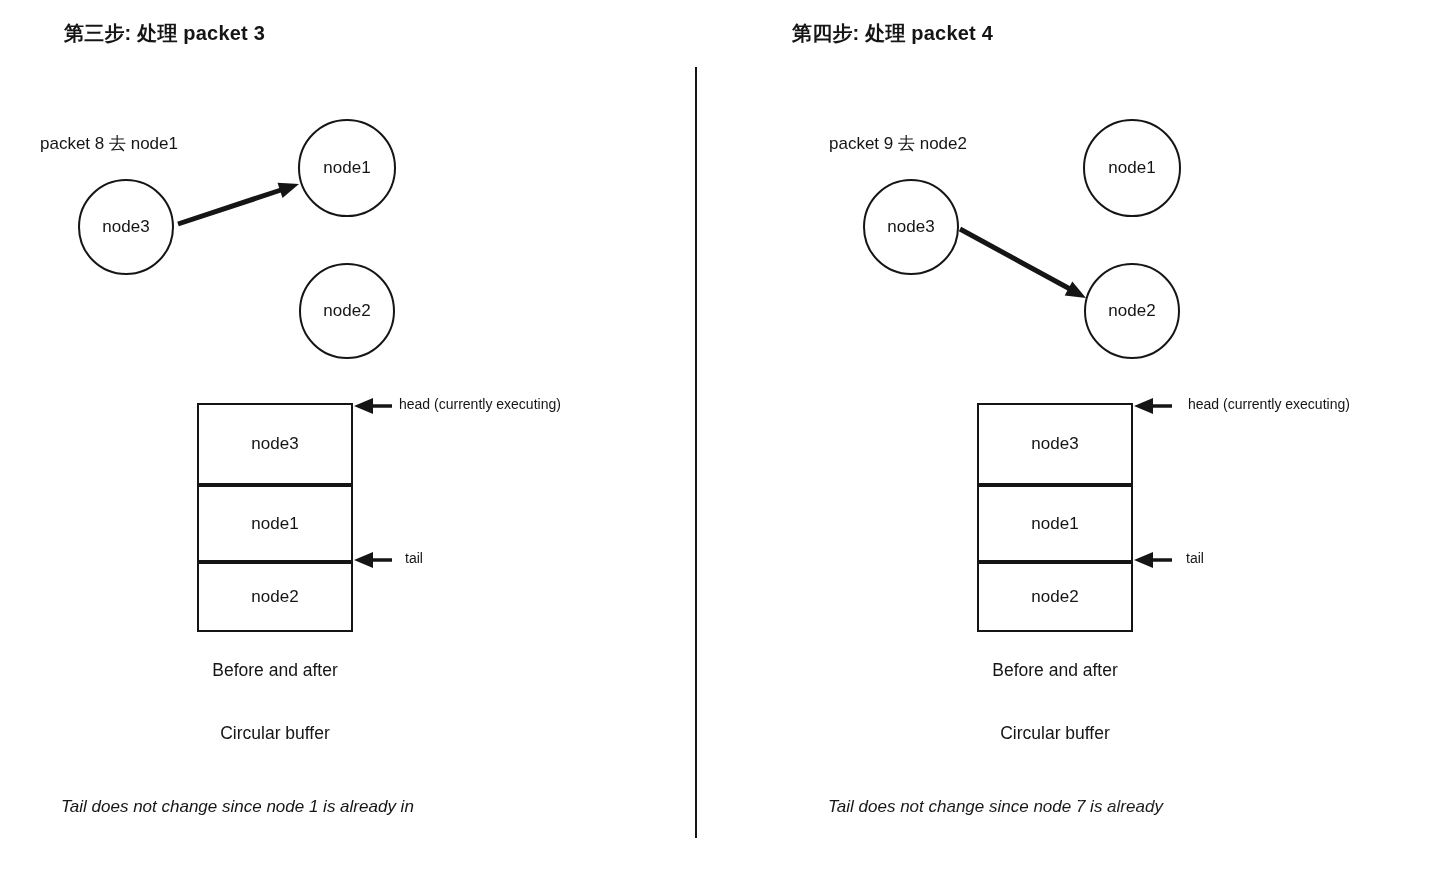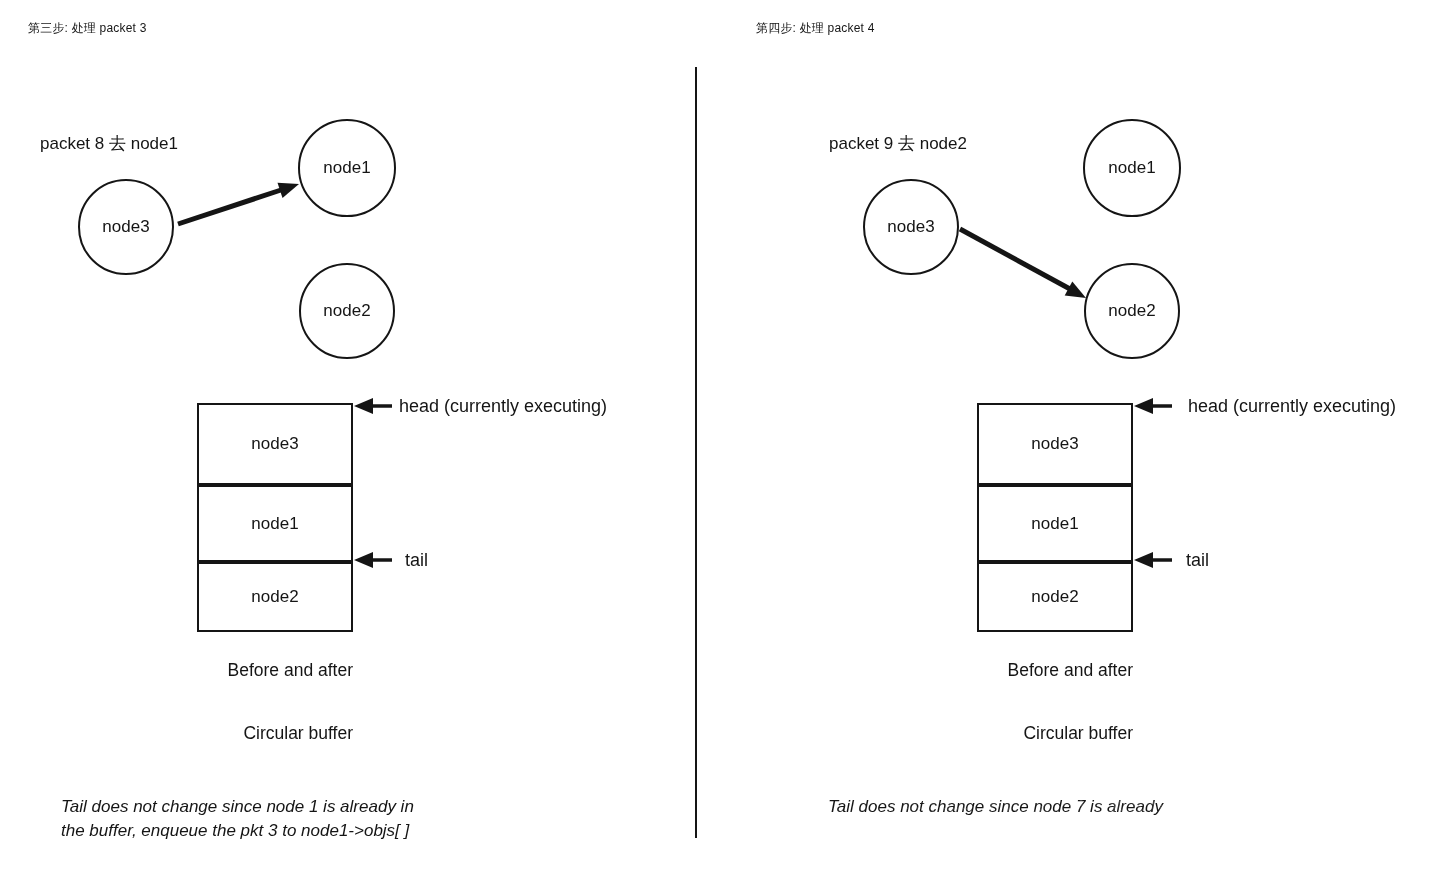--- a/index.html
+++ b/index.html
@@ -2,38 +2,38 @@
 <html><head>
 <meta charset="utf-8">
 <style>
   html,body{margin:0;padding:0;}
   body{
     width:1440px;height:875px;position:relative;background:#ffffff;
     font-family:"Liberation Sans","DejaVu Sans",sans-serif;color:#151515;
     overflow:hidden;
   }
   .abs{position:absolute;}
-  .panel-title{font-size:12px;font-weight:400;letter-spacing:.2px;}
+  .panel-title{font-size:20px;font-weight:700;letter-spacing:.2px;margin-left:36px;}
   .packet-label{font-size:17px;}
   .node-circle{
     border:2px solid #151515;border-radius:50%;
     display:flex;align-items:center;justify-content:center;
     font-size:17px;background:#ffffff;box-sizing:border-box;
   }
   .buffer-box{
     border:2px solid #151515;box-sizing:border-box;background:#ffffff;
     display:flex;flex-direction:column;
   }
   .buffer-cell{
     display:flex;align-items:center;justify-content:center;
     font-size:17px;box-sizing:border-box;
   }
   .buffer-cell + .buffer-cell{border-top:4px solid #151515;}
-  .ptr-label{font-size:18px;white-space:nowrap;}
-  .center-label{font-size:17.5px;text-align:right;white-space:nowrap;}
+  .ptr-label{font-size:14px;white-space:nowrap;}
+  .center-label{font-size:17.5px;text-align:center;white-space:nowrap;}
   .note{
     font-size:17px;font-style:italic;line-height:24px;white-space:nowrap;
   }
   .v-divider{width:2px;background:#151515;}
   .watermark{
     font-size:34px;color:#404040;letter-spacing:2px;white-space:nowrap;
     mix-blend-mode:lighten;z-index:5;
   }
   svg.overlay{position:absolute;left:0;top:0;pointer-events:none;z-index:2;}
 </style>
@@ -61,21 +61,20 @@
 </div>
 
 <div class="abs ptr-label" style="left:399px;top:396px;">head (currently executing)</div>
 <div class="abs ptr-label" style="left:405px;top:550px;">tail</div>
 
 <div class="abs center-label" style="left:197px;top:660px;width:156px;">Before and after</div>
 <div class="abs center-label" style="left:197px;top:723px;width:156px;">Circular buffer</div>
 
 <div class="abs note" style="left:61px;top:795px;width:440px;">
   <div>Tail does not change since node 1 is already in</div>
-  <div>the buffer, enqueue the pkt 3 to node1-&gt;objs[ ]</div>
 </div>
 
 <div class="abs v-divider" style="left:695px;top:67px;height:771px;"></div>
 
 <div class="abs panel-title" style="left:756px;top:20px;">第四步: 处理 packet 4</div>
 
 <div class="abs packet-label" style="left:829px;top:132px;">packet 9 去 node2</div>
 
 <div class="abs node-circle" style="left:1083px;top:119px;width:98px;height:98px;">
   <span>node1</span>

